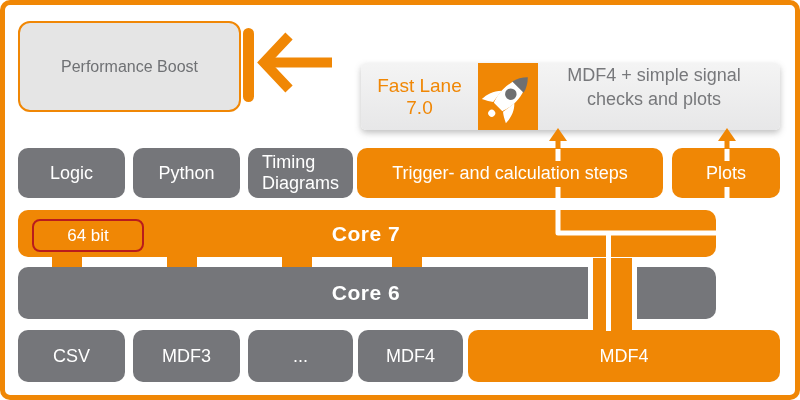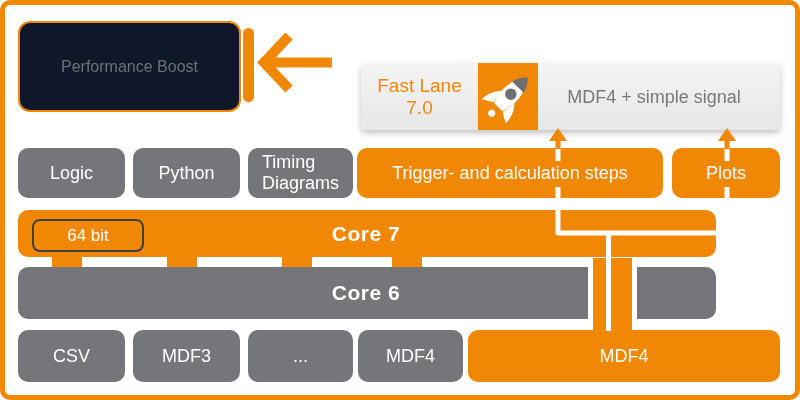--- a/index.html
+++ b/index.html
@@ -15,21 +15,21 @@
     position:absolute; box-sizing:border-box; border-radius:10px;
     display:flex; align-items:center; justify-content:center; text-align:left;
     color:#fff; font-size:18px; line-height:21px;
   }
   .gbox { background:var(--gray); }
   .obox { background:var(--orange); }
   .callout {
     position:absolute; left:18px; top:21px; width:219px; height:87px;
     border:2px solid var(--orange); border-radius:12px;
     display:flex; flex-direction:column; align-items:center; justify-content:center;
-    color:var(--muted); font-size:16px; line-height:22px; background:#0f172a;
+    color:var(--muted); font-size:16px; line-height:22px; background:#e5e5e5;
   }
   .pill {
     position:absolute; left:243px; top:28px; width:11px; height:74px;
     background:var(--orange); border-radius:6px;
   }
   .fl-panel {
     position:absolute; left:361px; top:63px; width:419px; height:67px;
     background:linear-gradient(#f4f4f4,#e7e7e8); border-radius:5px;
     box-shadow:0 3px 6px rgba(80,80,80,.35);
   }
@@ -37,32 +37,32 @@
     position:absolute; left:0; top:0; width:117px; height:100%;
     display:flex; flex-direction:column; align-items:center; justify-content:center;
     color:var(--orange); font-weight:normal; font-size:19px; line-height:22px;
   }
   .rocket-sq {
     position:absolute; left:117px; top:0; width:60px; height:67px;
     background:var(--orange); display:flex; align-items:center; justify-content:center;
   }
   .fl-desc {
     position:absolute; left:167px; right:0; top:0; height:100%;
-    display:flex; flex-direction:column; align-items:center; justify-content:center;
+    display:flex; flex-direction:column; align-items:center; 
     color:var(--desc); font-size:18px; line-height:24px; text-align:center;
   }
   .bar { position:absolute; left:18px; width:698px; border-radius:10px; }
   .bar-label {
     position:absolute; left:0; top:0; width:696px; height:100%;
     display:flex; align-items:center; justify-content:center;
     color:#fff; font-weight:bold; font-size:21px; letter-spacing:.5px;
   }
   .badge {
     position:absolute; left:32px; top:219px; width:108px; height:29px;
-    border:2px solid #404040; border-radius:8px;
+    border:2px solid #b91c1c; border-radius:8px;
     display:flex; align-items:center; justify-content:center;
     color:#fff; font-size:17px;
   }
   .tab {
     position:absolute; top:257px; width:30px; height:34px;
     background:linear-gradient(180deg, var(--orange) 0%, var(--orange) 32%,
       rgba(230,130,10,.9) 55%, rgba(160,108,42,.55) 80%, rgba(117,118,122,0) 100%);
   }
   .chimney {
     position:absolute; left:588px; top:258px; width:39px; height:74px;
@@ -140,20 +140,21 @@
           <path d="M30,6 C34,10 37,15 38,20 L22,20 C23,15 26,10 30,6 Z" fill="#6e6f71"></path>
           <circle cx="30" cy="30" r="7" fill="#6e6f71" stroke="#ffffff" stroke-width="2.5"></circle>
           <path d="M21,34 C15,40 13,47 13,54 C17,52 21,50 23,48 Z" fill="#ffffff"></path>
           <path d="M39,34 C45,40 47,47 47,54 C43,52 39,50 37,48 Z" fill="#ffffff"></path>
           <circle cx="30" cy="57" r="3.5" fill="#ffffff"></circle>
         </g>
       </svg>
     </div>
     <div class="fl-desc">
       <span>MDF4 + simple signal</span>
+      <span>checks and plots</span>
     </div>
   </div>
 
   <svg class="overlay" width="800" height="400" viewBox="0 0 800 400">
 
     <g stroke="#f08705" stroke-width="10" fill="none">
       <path d="M268,62.5 H332"></path>
       <path d="M289,36 L264,62.5 L289,89" stroke-linejoin="miter"></path>
     </g>
 

